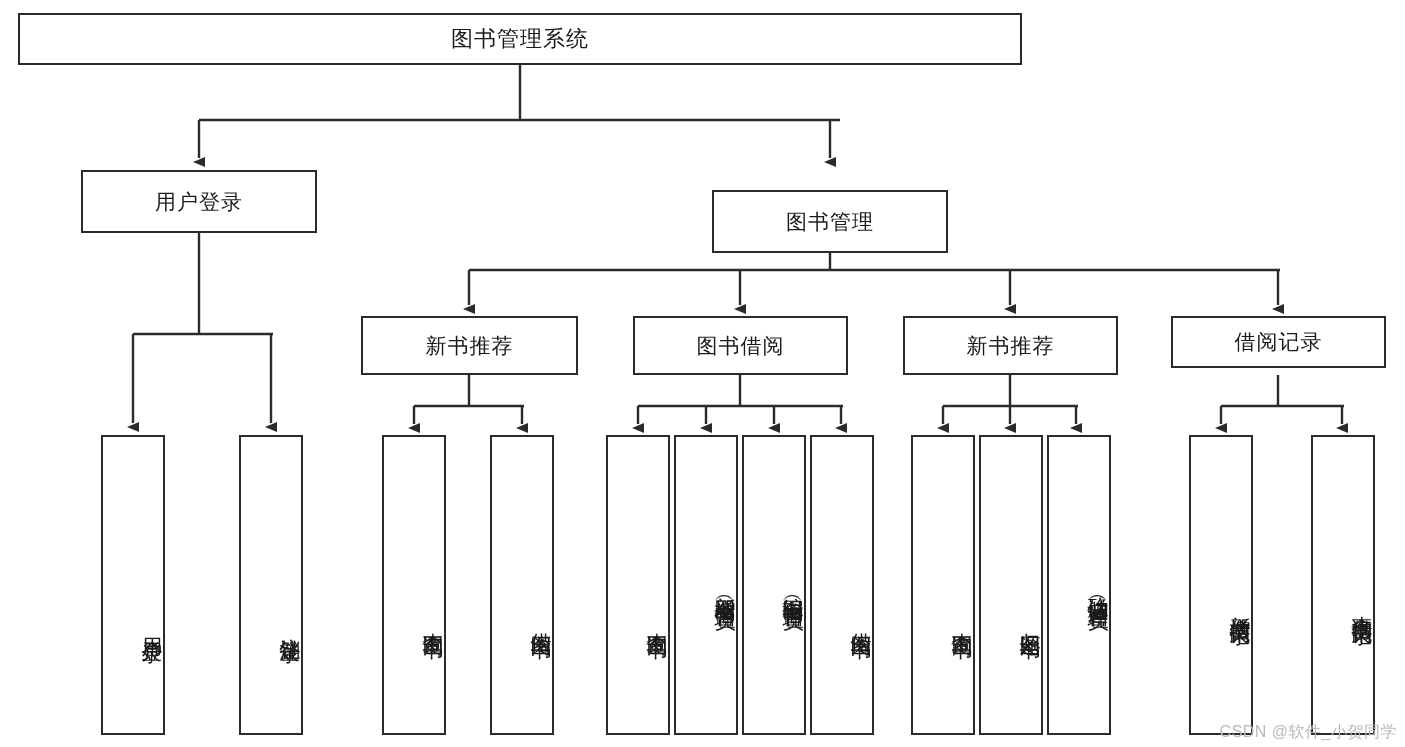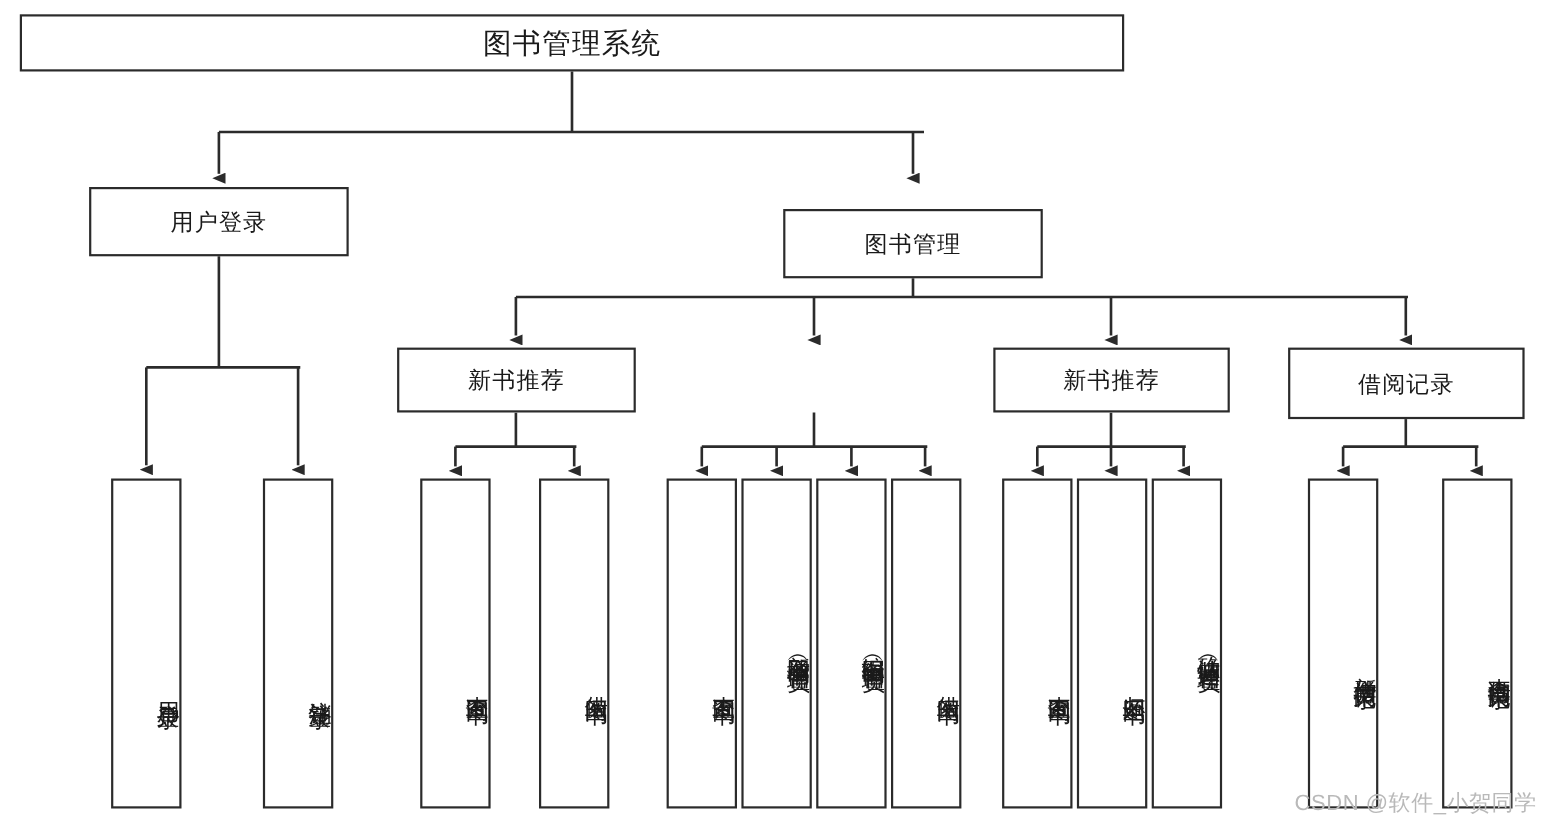--- a/index.html
+++ b/index.html
@@ -51,26 +51,26 @@
     padding-top: 14px;
     line-height: 1.05;
   }
   .node.vert.topalign {
     padding-top: 8px;
   }
   .node-label {
     display: block;
     white-space: nowrap;
   }
-  .node.root { font-size: 26px; }
+  .node.root { font-size: 22px; }
   #watermark {
     position: absolute;
     right: 8px;
     bottom: 4px;
-    font-size: 20px;
+    font-size: 16px;
     color: #b9b9b9;
     letter-spacing: 0.5px;
     z-index: 5;
     white-space: nowrap;
   }
 </style>
 </head>
 <body>
 
 <div id="canvas">
@@ -134,26 +134,29 @@
   </div>
 
   <div class="node horiz" style="left:712px; top:170px; width:236px; height:63px;margin-top:20px;">
     <span class="node-label">图书管理</span>
   </div>
 
   <div class="node horiz" style="left:361px; top:316px; width:217px; height:59px;">
     <span class="node-label">新书推荐</span>
   </div>
 
+  <div class="node horiz" style="left:633px; top:316px; width:215px; height:59px;">
+    <span class="node-label">图书借阅</span>
+  </div>
 
   <div class="node horiz" style="left:903px; top:316px; width:215px; height:59px;">
     <span class="node-label">新书推荐</span>
   </div>
 
-  <div class="node horiz" style="left:1171px; top:316px; width:215px; height:65px;">
+  <div class="node horiz" style="left:1171px; top:316px; width:215px; height:52px;">
     <span class="node-label">借阅记录</span>
   </div>
 
   <div class="node vert" style="left:101px; top:435px; width:64px; height:300px; padding-top:80px;">
     <span class="node-label">用户登录</span>
   </div>
 
   <div class="node vert" style="left:239px; top:435px; width:64px; height:300px; padding-top:80px;">
     <span class="node-label">注销登录</span>
   </div>

